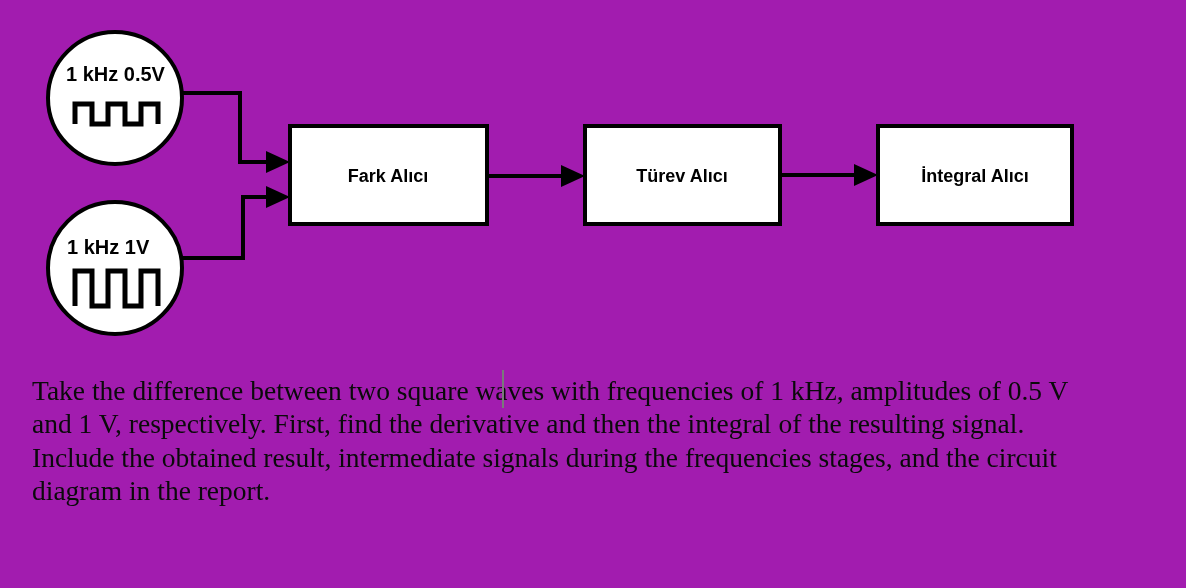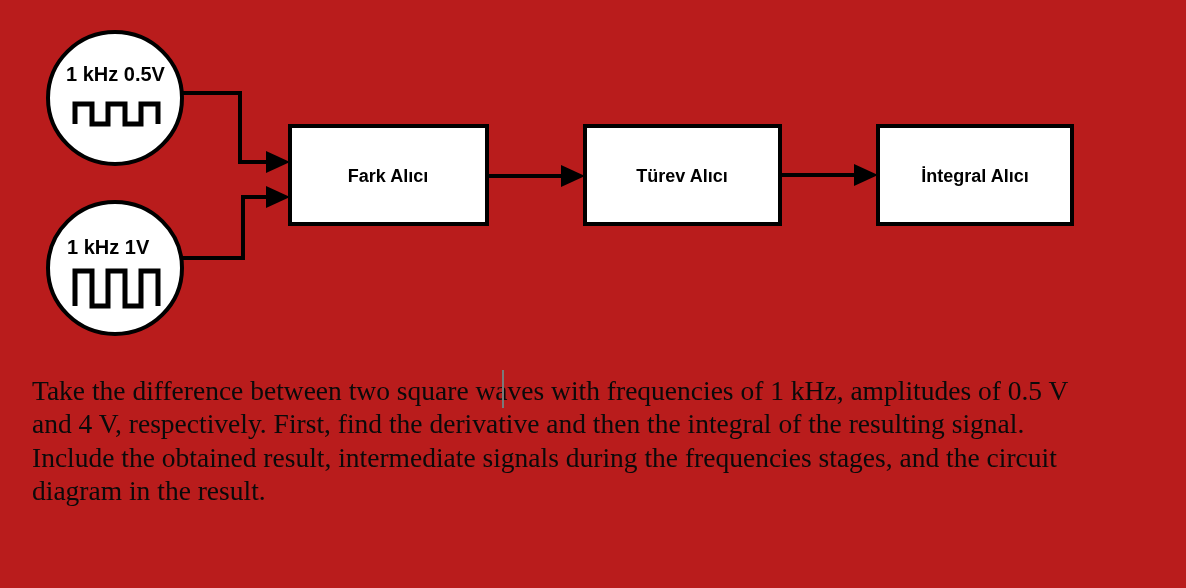--- a/index.html
+++ b/index.html
@@ -4,21 +4,21 @@
 <style>
   html, body {
     margin: 0;
     padding: 0;
     background: #ffffff;
   }
   .screen {
     position: relative;
     width: 1186px;
     height: 588px;
-    background: #b91c1c;
+    background: #a21caf;
     overflow: hidden;
     font-family: "Liberation Sans", sans-serif;
   }
   .diagram-svg {
     position: absolute;
     left: 0;
     top: 0;
   }
   .diagram-svg text {
     font-family: "Liberation Sans", sans-serif;
@@ -97,20 +97,20 @@
     </g>
 
     <g>
       <rect x="878" y="126" width="194" height="98" fill="#ffffff" stroke="#000000" stroke-width="4"></rect>
       <text class="block-label" x="975" y="182" text-anchor="middle">İntegral Alıcı</text>
     </g>
   </svg>
 
   <div class="task-paragraph">
     <div>Take the difference between two square waves with frequencies of 1 kHz, amplitudes of 0.5 V</div>
-    <div>and 4 V, respectively. First, find the derivative and then the integral of the resulting signal.</div>
+    <div>and 1 V, respectively. First, find the derivative and then the integral of the resulting signal.</div>
     <div>Include the obtained result, intermediate signals during the frequencies stages, and the circuit</div>
-    <div>diagram in the result.</div>
+    <div>diagram in the report.</div>
   </div>
 
   <div class="text-caret"></div>
 
 </div>
 
 </body></html>

